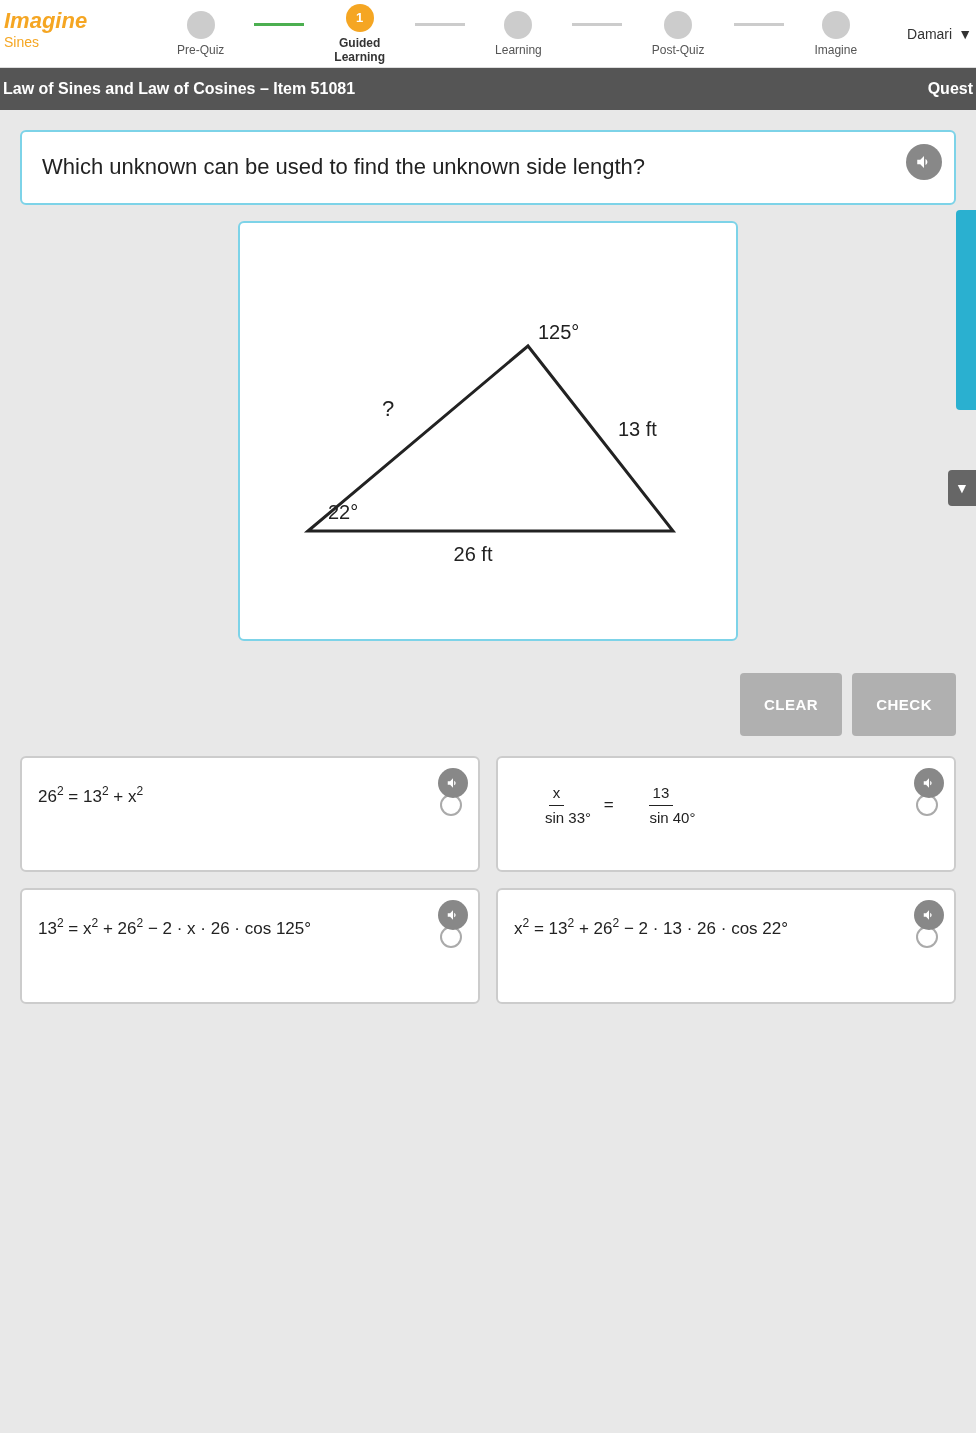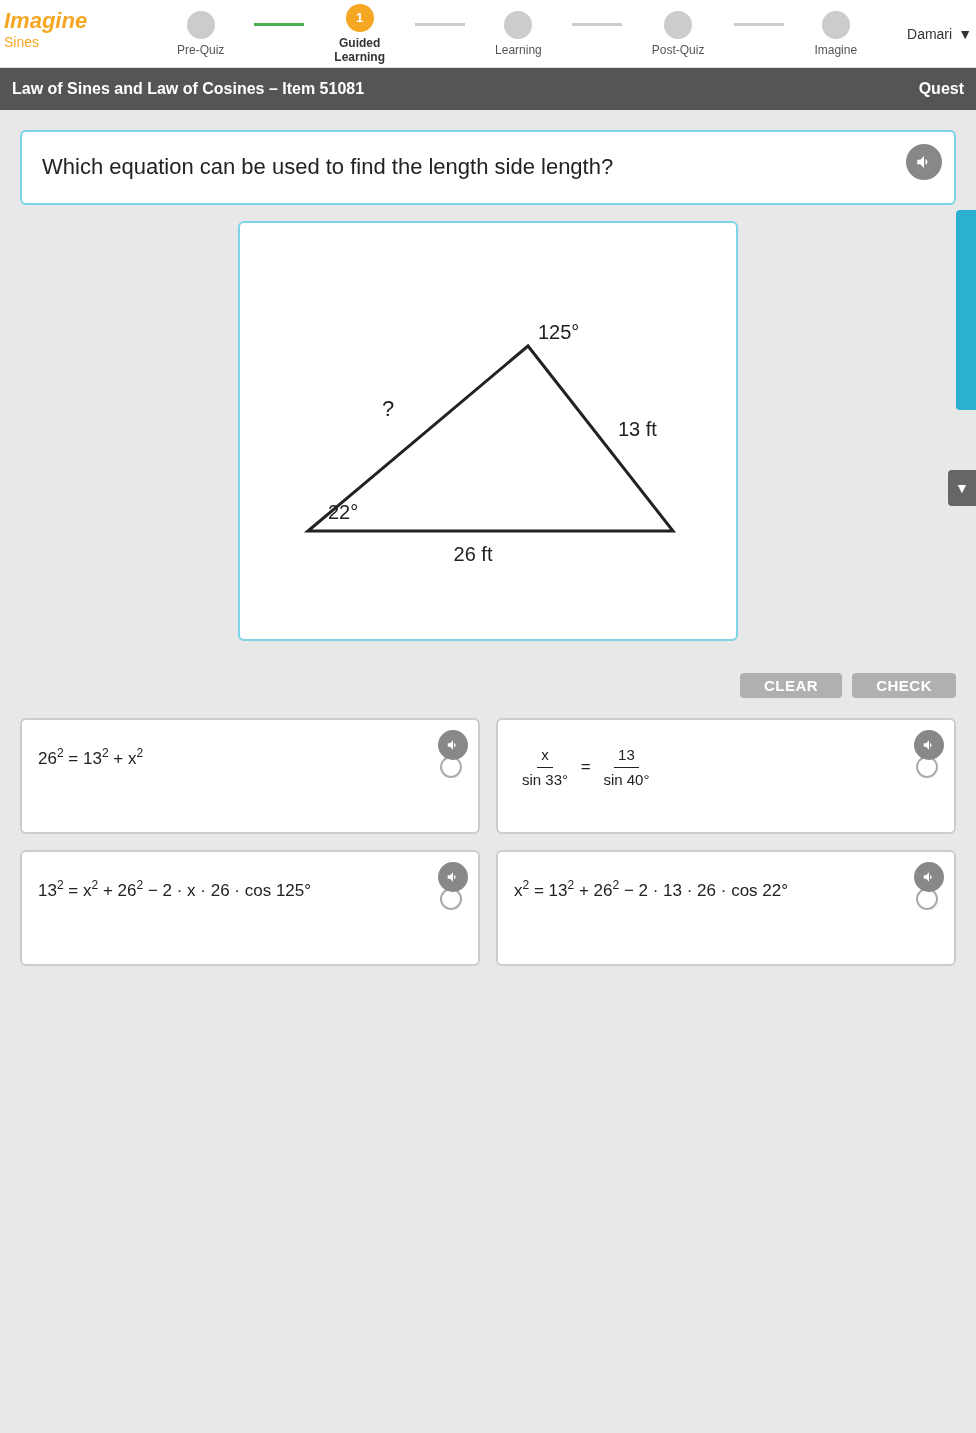--- a/index.html
+++ b/index.html
@@ -86,21 +86,21 @@
       gap: 6px;
       font-size: 14px;
       color: #333;
       cursor: pointer;
     }
 
     
     .title-bar {
       background: #555;
       color: #fff;
-      padding: 12px 12px;
+      padding: 12px 3px;
       font-size: 16px;
       font-weight: bold;
       display: flex;
       justify-content: space-between;
       align-items: center;
     }
 
     
     .main-content {
       padding: 20px 20px 20px 20px;
@@ -158,21 +158,21 @@
     }
 
     
     .action-buttons {
       display: flex;
       justify-content: flex-end;
       gap: 10px;
       margin-bottom: 20px;
     }
     .btn-clear, .btn-check {
-      padding: 4px 24px;
+      padding: 23px 24px;
       font-size: 15px;
       font-weight: bold;
       border: none;
       border-radius: 4px;
       cursor: pointer;
       letter-spacing: 0.5px;
     }
     .btn-clear {
       background: #b0b0b0;
       color: #fff;
@@ -250,20 +250,21 @@
       margin: 0 4px;
     }
     .fraction .numerator {
       border-bottom: 1.5px solid #222;
       padding: 0 4px 1px 4px;
       font-size: 15px;
     }
     .fraction .denominator {
       padding: 1px 4px 0 4px;
       font-size: 15px;
+      margin-left: 23px;
     }
 
     
     .side-panel {
       position: absolute;
       right: 0;
       top: 100px;
       width: 20px;
       background: #2ab0d0;
       height: 200px;
@@ -342,21 +343,21 @@
   <span>Law of Sines and Law of Cosines – Item 51081</span>
   <span>Quest</span>
 </div>
 
 <div class="main-content">
 
   <div class="side-panel"></div>
   <div class="side-arrow">▼</div>
 
   <div class="question-box">
-    <p class="question-text">Which equation can be used to find the length side length?</p>
+    <p class="question-text">Which unknown can be used to find the unknown side length?</p>
     <button class="audio-btn">
       <svg width="18" height="18" viewBox="0 0 24 24">
         <path d="M3 9v6h4l5 5V4L7 9H3zm13.5 3c0-1.77-1.02-3.29-2.5-4.03v8.05c1.48-.73 2.5-2.25 2.5-4.02z"></path>
       </svg>
     </button>
   </div>
 
   <div style="display:flex; justify-content:center; margin-bottom:16px;">
     <div class="diagram-container">
       <svg class="diagram-svg" viewBox="0 0 460 360">

